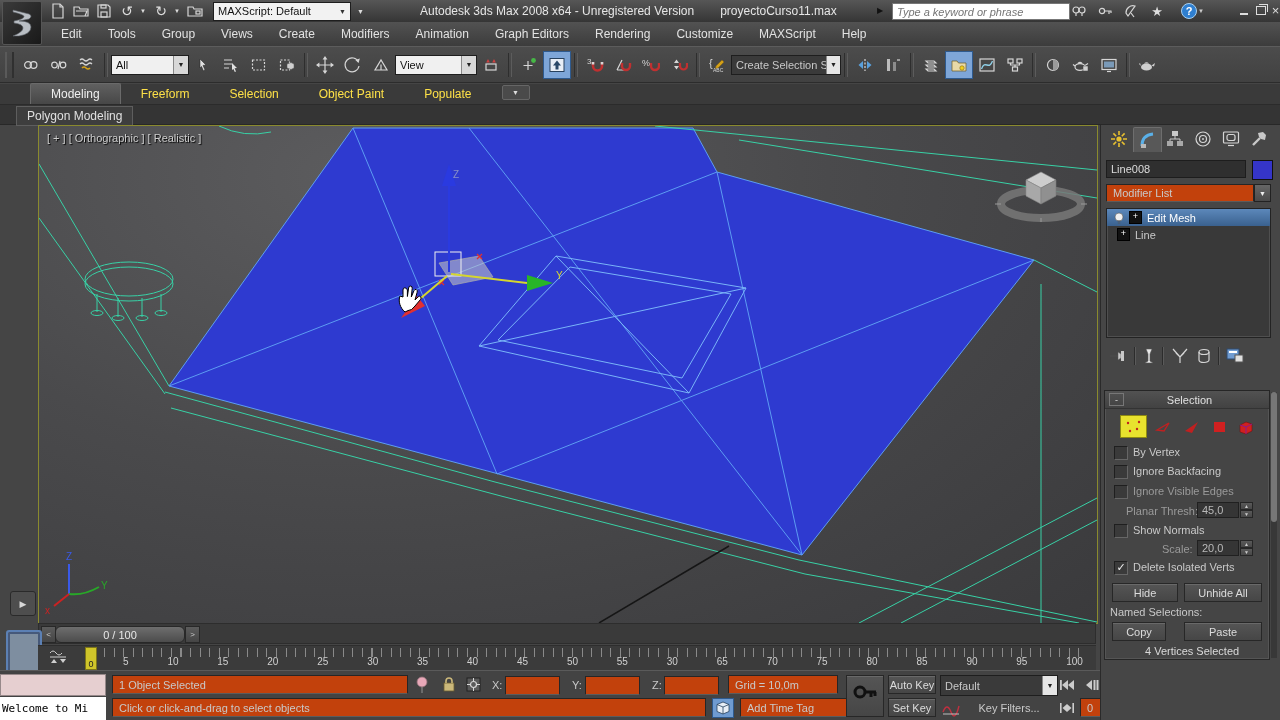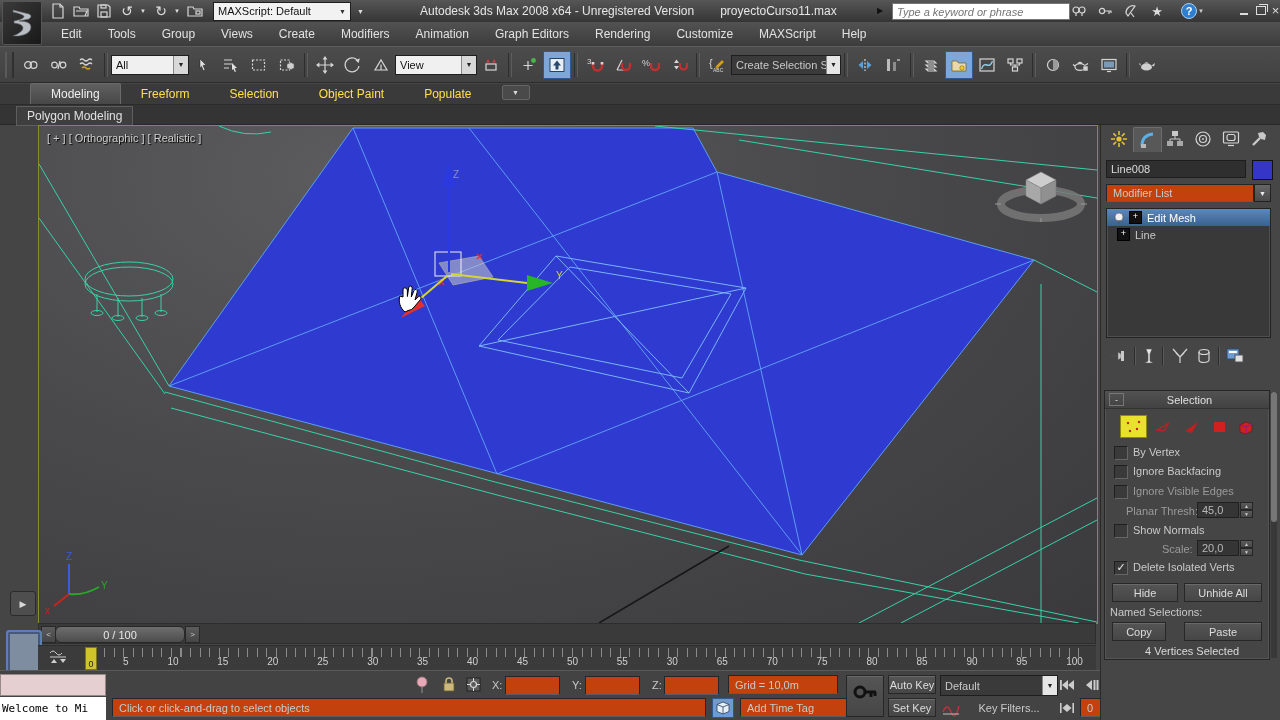--- a/index.html
+++ b/index.html
@@ -536,20 +536,21 @@
       <path d="M4 5q3-4 6 0t6 0" stroke="#cfcfcf" fill="none" stroke-width="1"></path>
       <path d="M4 9h16" stroke="#cfcfcf" stroke-width="1"></path>
       <path d="M8 11l-3 4h6zM17 15l3-4h-6z" fill="#cfcfcf"></path>
     </svg>
 </div>
 
 <div class="abs" id="statusbar">
   <div class="abs" id="listener-pink" style="left:0;top:3px"></div>
   <div class="abs" id="listener-white" style="left:0;top:26px">Welcome to Mi</div>
 
+  <div class="sfield" style="left:112px;top:4px;width:296px">1 Object Selected</div>
   <span class="abs" style="left:413px;top:4px">
     <svg width="18" height="20">
         <circle cx="9" cy="7" r="5" fill="#e8a8b8" stroke="#907078" stroke-width="0.8"></circle>
         <path d="M9 12v6" stroke="#888" stroke-width="1.2"></path>
       </svg>
   </span>
   <span class="abs" style="left:441px;top:5px">
     <svg width="16" height="17">
         <rect x="3" y="7" width="10" height="8" fill="#cbb87a" stroke="#6a5c30" stroke-width="0.8"></rect>
         <path d="M5 7V5a3 3 0 0 1 6 0v2" stroke="#cbb87a" fill="none" stroke-width="1.6"></path>

